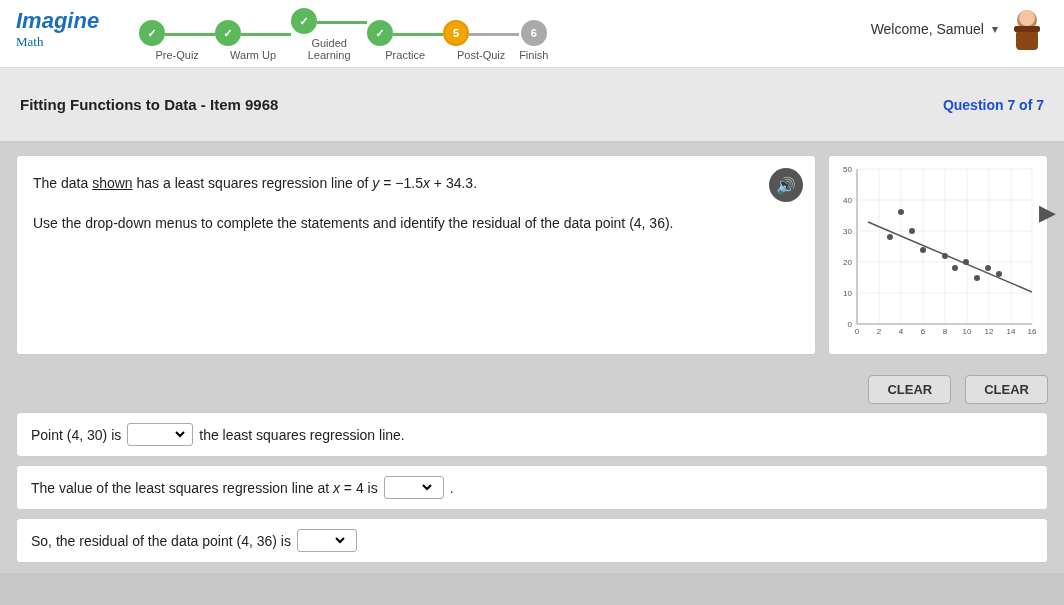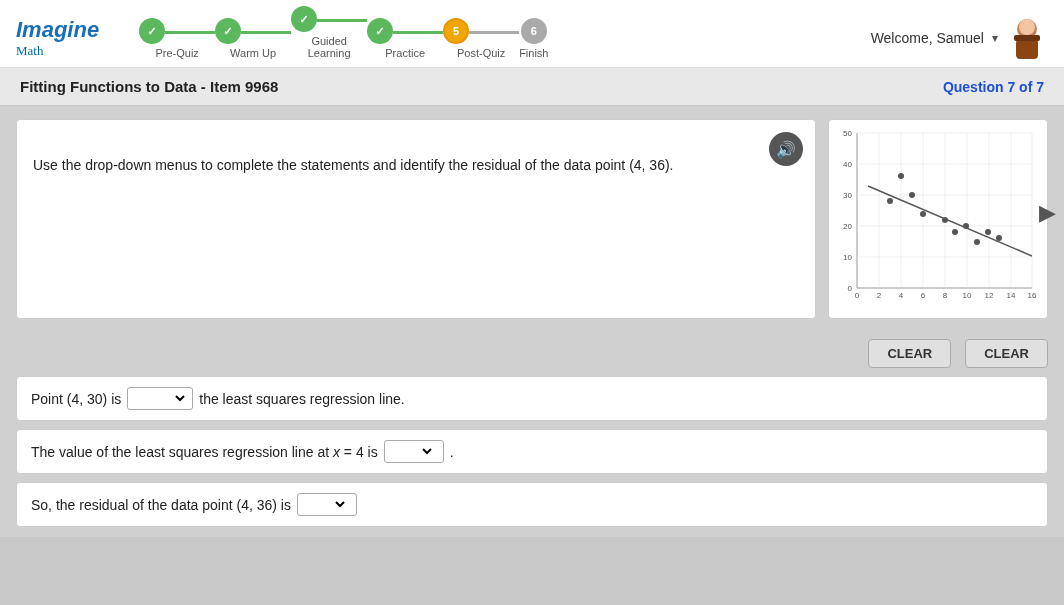--- a/index.html
+++ b/index.html
@@ -9,21 +9,21 @@
       width: 1064px;
       height: 605px;
       overflow: hidden;
       position: relative;
     }
 
     
     .header {
       background: white;
       display: flex;
-      align-items: flex-end;
+      align-items: flex-start;
       padding: 8px 16px;
       height: 68px;
       border-bottom: 1px solid #ddd;
     }
     .logo-area {
       display: flex;
       flex-direction: column;
       margin-right: 40px;
     }
     .logo-imagine {
@@ -98,21 +98,21 @@
       color: #333;
     }
     .avatar {
       width: 42px;
       height: 42px;
     }
 
     
     .sub-header {
       background: #e8e8e8;
-      padding: 10px 20px;
+      padding: 28px 20px;
       display: flex;
       justify-content: space-between;
       align-items: center;
       border-bottom: 2px solid #ccc;
     }
     .sub-header-title {
       font-size: 15px;
       font-weight: bold;
       color: #222;
     }
@@ -327,20 +327,23 @@
   <span class="sub-header-title">Fitting Functions to Data - Item 9968</span>
   <span class="sub-header-question">Question 7 of 7</span>
 </div>
 
 <div class="main-content">
 
   <div class="left-panel">
     <button class="audio-btn">
       <span>🔊</span>
     </button>
+    <p class="problem-text">
+      The data <span class="underline">shown</span> has a least squares regression line of <em>y</em> = −1.5<em>x</em> + 34.3.
+    </p>
     <br>
     <p class="problem-text">
       Use the drop-down menus to complete the statements and identify the residual of the data point (4, 36).
     </p>
   </div>
 
   <div class="graph-panel">
     <svg class="graph-svg" viewBox="0 0 200 175">
 
       <defs>

